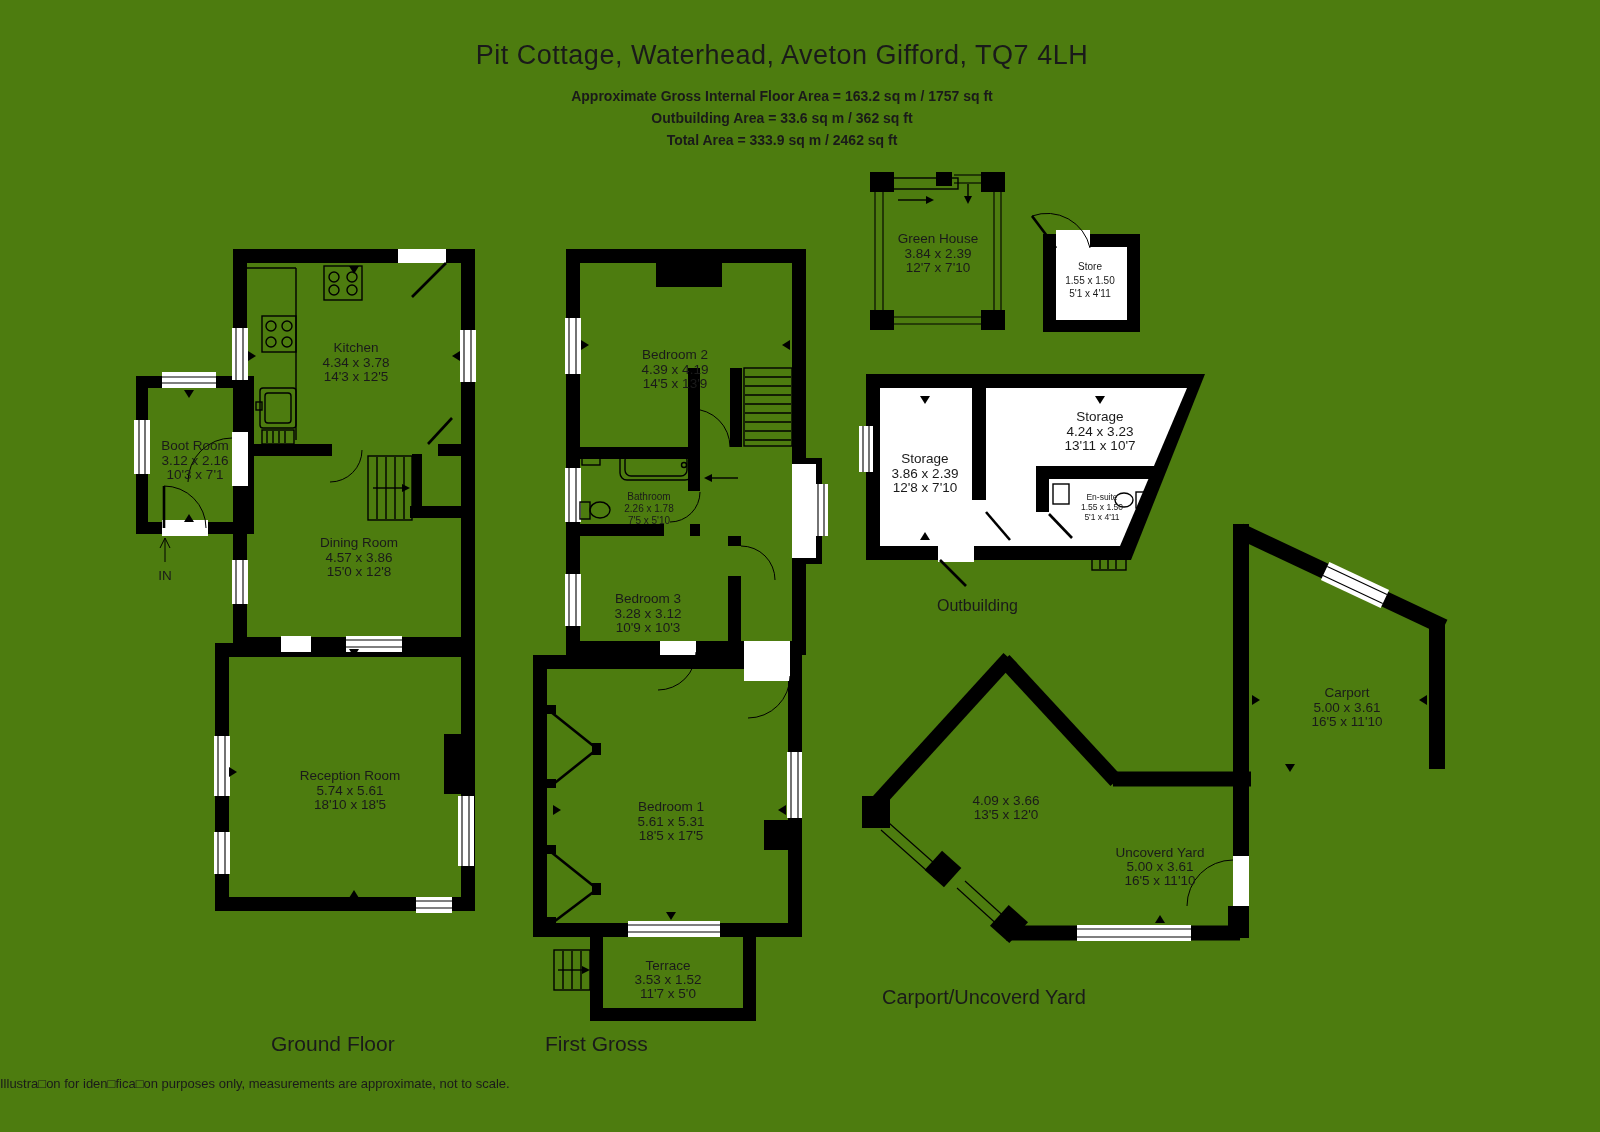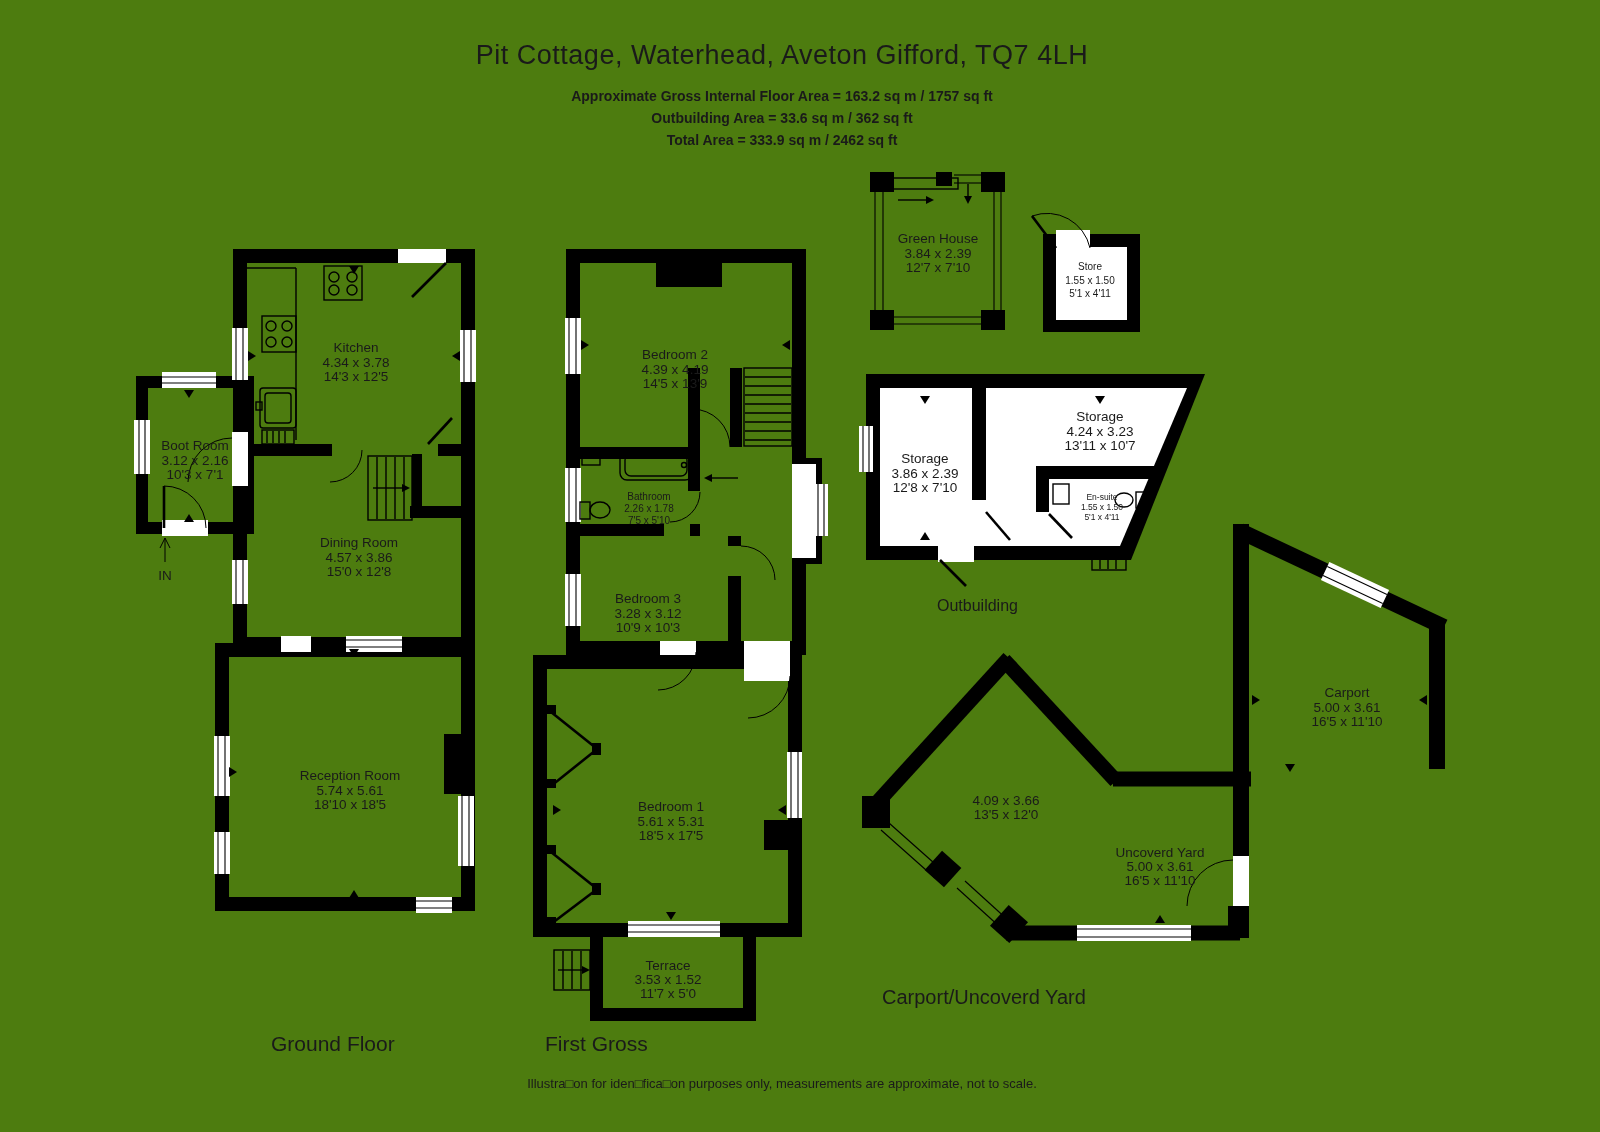--- a/index.html
+++ b/index.html
@@ -1,21 +1,21 @@
 <!DOCTYPE html>
 <html><head>
 <meta charset="utf-8">
 <style>
   html,body{margin:0;padding:0;background:#ffffff;}
   .page{position:relative;width:1600px;height:1132px;background:#4d7c0f;overflow:hidden;
         font-family:"Liberation Sans",sans-serif;color:#1a1a1a;text-decoration:underline;}
   .header{position:absolute;left:0;top:40px;width:1564px;text-align:center;}
   .title{font-size:27px;letter-spacing:.5px;}
   .arealines{margin-top:14px;font-size:14px;font-weight:bold;line-height:22px;}
-  .footer{position:absolute;left:0;top:1076px;width:1564px;text-align:center;font-size:13px;}
+  .footer{position:absolute;left:0;top:1076px;width:1564px;text-align:left;font-size:13px;}
   .floorlabel{position:absolute;font-size:21px;}
   svg{position:absolute;left:0;top:0;}
   .wall14{fill:none;stroke:#000;stroke-width:14;}
   .wall12{fill:none;stroke:#000;stroke-width:12;}
   .blk{fill:#000;stroke:none;}
   .wht{fill:#fff;stroke:none;}
   .thin{fill:none;stroke:#000;stroke-width:1.4;}
   .win{stroke:#000;stroke-width:1.1;}
   .arc{fill:none;stroke:#000;stroke-width:1;}
   .leaf{stroke:#000;stroke-width:2.6;}

